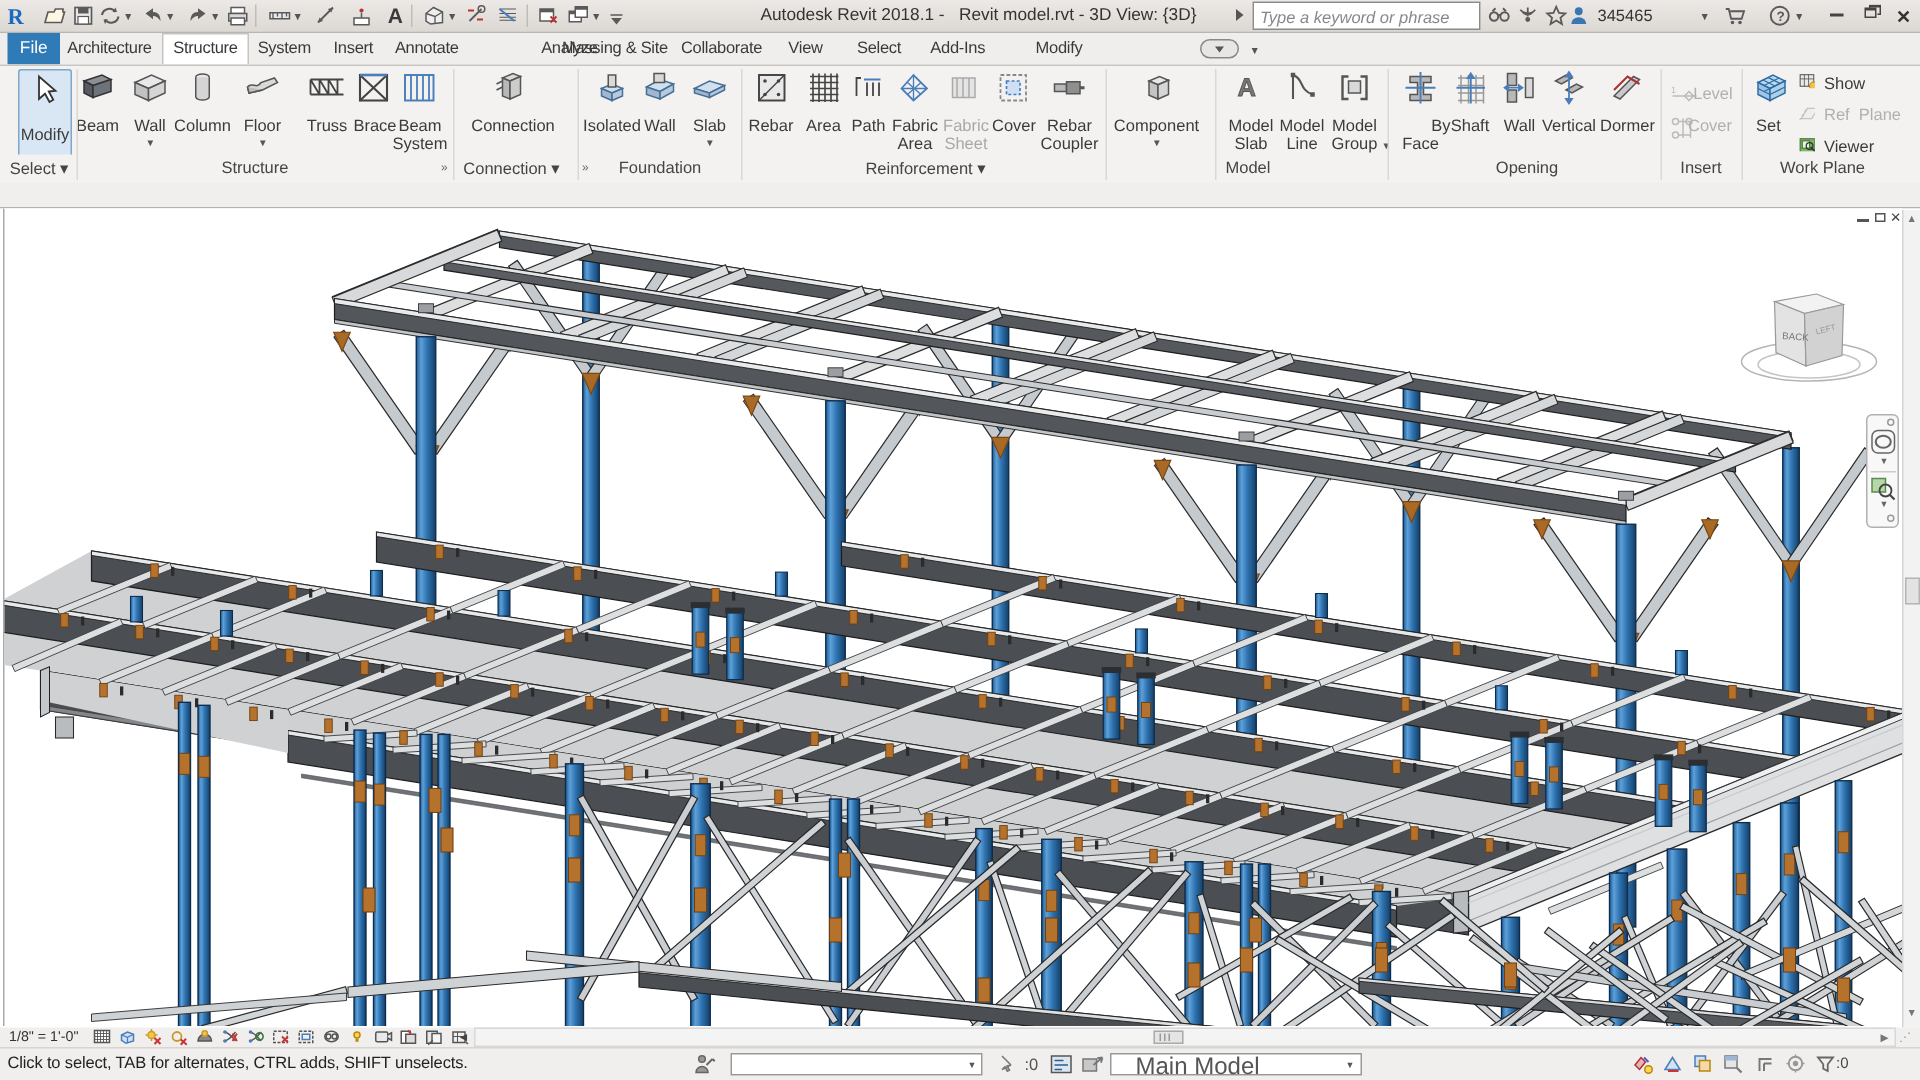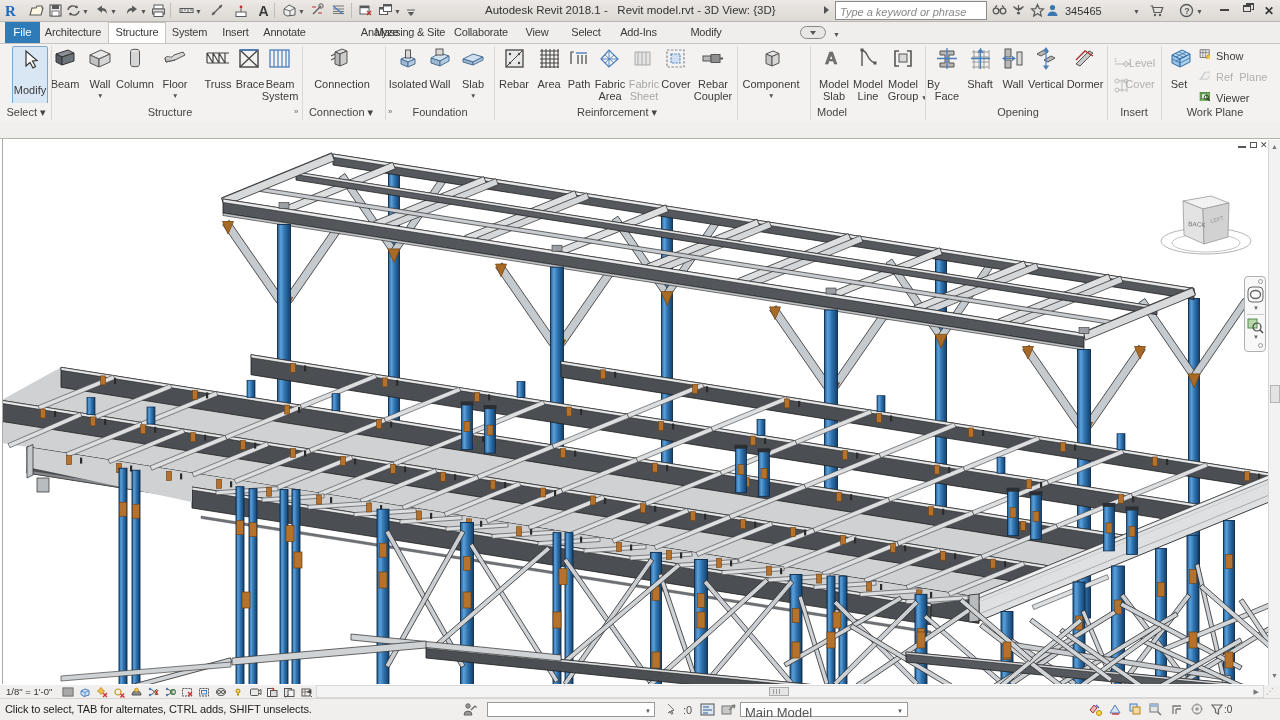--- a/index.html
+++ b/index.html
@@ -76,21 +76,21 @@
         <rect x="6.5" y="2.5" width="8" height="7" fill="#fff" stroke="#5a5a5a"></rect>
         <rect x="6.5" y="2.5" width="8" height="2" fill="#5a5a5a"></rect>
       </svg></div>
     <div style="position:absolute;left:394px;top:8px;font-size:7px;color:#555">▼</div>
     <div style="position:absolute;left:405px;top:2px;width:17px;height:17px"><svg width="17" height="17" viewBox="0 0 17 17" style="">
         <path d="M2 8 h8 M3.5 10.5 l2.5 3 2.5 -3 Z" stroke="#5a5a5a" fill="#5a5a5a"></path>
       </svg></div>
     <div class="abs" style="left:170px;top:3px;width:1px;height:15px;background:#c0bcb6"></div>
     <div class="abs" style="left:274px;top:3px;width:1px;height:15px;background:#c0bcb6"></div>
     <div class="abs" style="left:351px;top:3px;width:1px;height:15px;background:#c0bcb6"></div>
-    <div class="abs" style="left:485px;top:4px;font-size:11.5px;color:#333">Autodesk Revit 2018.1 - &nbsp; Revit model.rvt - 3D View: {3D}</div>
+    <div class="abs" style="left:507px;top:4px;font-size:11.5px;color:#333">Autodesk Revit 2018.1 - &nbsp; Revit model.rvt - 3D View: {3D}</div>
     <div class="abs" style="left:824px;top:6px;width:0;height:0;border-left:5px solid #555;border-top:4px solid transparent;border-bottom:4px solid transparent"></div>
     <div class="abs" style="left:835px;top:1px;width:152px;height:19px;background:#fff;border:1px solid #8b8b8b"><span style="font-size:11px;color:#888;font-style:italic;padding-left:4px;line-height:19px">Type a keyword or phrase</span></div>
     <div class="abs" style="left:991px;top:2px"><svg width="17" height="17" viewBox="0 0 17 17" style="">
         <circle cx="5" cy="9" r="2.8" fill="none" stroke="#5a5a5a" stroke-width="1.3"></circle>
         <circle cx="12" cy="9" r="2.8" fill="none" stroke="#5a5a5a" stroke-width="1.3"></circle>
         <path d="M7.8 8 h1.6" stroke="#5a5a5a" stroke-width="1.3"></path>
         <path d="M4 5.5 L6 3.5 M13 5.5 L11 3.5" stroke="#5a5a5a" stroke-width="1.2"></path>
       </svg></div>
     <div class="abs" style="left:1010px;top:2px"><svg width="17" height="17" viewBox="0 0 17 17" style="">
         <path d="M8.5 3 v6 M5 6 a4.5 4.5 0 0 0 7 0 M3.5 4.5 a6.5 6.5 0 0 0 10 0" fill="none" stroke="#5a5a5a" stroke-width="1.2"></path>
@@ -279,21 +279,21 @@
         <path d="M8 5 h-4 v15 h4 M16 5 h4 v15 h-4" fill="none" stroke="#555" stroke-width="1.6"></path>
         <rect x="8" y="8" width="8" height="8" fill="#d9d9d9" stroke="#555"></rect>
       </svg></div>
     <div style="position:absolute;left:881.0px;top:34px;width:44px;text-align:center;font-size:11px;color:#3b3b3b;line-height:12px;">Model</div>
     <div style="position:absolute;left:881.0px;top:46px;width:44px;text-align:center;font-size:11px;color:#3b3b3b;line-height:12px;">Group</div>
     <div class="abs" style="left:921px;top:50px;font-size:6.5px;color:#555">▼</div>
     <div style="position:absolute;left:935px;top:2px"><svg width="25" height="25" viewBox="0 0 25 25" style="">
         <path d="M5 5 h14 v4 h-5 v8 h5 v4 H5 v-4 h5 v-8 H5 Z" fill="#b8b8b8" stroke="#555"></path>
         <path d="M2 12.5 h20 M12 2 v21" stroke="#4a7ebb" stroke-width="1.3"></path>
       </svg></div>
-    <div style="position:absolute;left:927.0px;top:34px;width:40px;text-align:left;font-size:11px;color:#3b3b3b;line-height:12px;">By</div>
+    <div style="position:absolute;left:927.0px;top:34px;width:40px;text-align:right;font-size:11px;color:#3b3b3b;line-height:12px;">By</div>
     <div style="position:absolute;left:927.0px;top:46px;width:40px;text-align:center;font-size:11px;color:#3b3b3b;line-height:12px;">Face</div>
     <div style="position:absolute;left:968px;top:2px"><svg width="25" height="25" viewBox="0 0 25 25" style="">
         <path d="M4 6 h17 M4 11 h17 M4 16 h17 M4 21 h17 M6 4 v19 M11 4 v19 M16 4 v19 M21 4 v19" stroke="#999" stroke-width="1"></path>
         <path d="M12.5 3 v20 M3 12.5 h19 M12.5 3 l-2 3 h4 Z" stroke="#4a7ebb" stroke-width="1.3" fill="#4a7ebb"></path>
       </svg></div>
     <div style="position:absolute;left:960.0px;top:34px;width:40px;text-align:center;font-size:11px;color:#3b3b3b;line-height:12px;">Shaft</div>
     <div style="position:absolute;left:1001px;top:2px"><svg width="25" height="25" viewBox="0 0 25 25" style="">
         <rect x="4" y="3" width="6" height="8" fill="#b8b8b8" stroke="#555"></rect>
         <rect x="4" y="14" width="6" height="8" fill="#b8b8b8" stroke="#555"></rect>
         <path d="M2 12.5 h12 M2 12.5 l2.5 -1.8 v3.6 Z M14 12.5 l-2.5 -1.8 v3.6 Z" stroke="#4a7ebb" fill="#4a7ebb" stroke-width="1.1"></path>
@@ -955,21 +955,21 @@
       </svg></div>
     <div class="abs" style="left:683px;top:5px;font-size:11px;color:#555">:0</div>
     <div class="abs" style="left:700px;top:3px"><svg width="15" height="15" viewBox="0 0 15 15" style="">
         <rect x="1" y="2" width="13" height="11" fill="#dce6f1" stroke="#555"></rect>
         <path d="M3 5 h6 M3 8 h9 M3 11 h5" stroke="#2f5d8c" stroke-width="1"></path>
       </svg></div>
     <div class="abs" style="left:721px;top:3px"><svg width="15" height="15" viewBox="0 0 15 15" style="">
         <rect x="1" y="4" width="9" height="8" fill="#c8c8c8" stroke="#777"></rect>
         <path d="M8 8 l6 -5 M14 3 l-1 3.5 M14 3 l-3.5 0.5" stroke="#777" stroke-width="1.2"></path>
       </svg></div>
-    <div class="abs" style="left:740px;top:3px;width:168px;height:15px;background:#fff;border:1px solid #999"><span style="font-size:13px;color:#555;padding-left:4px;line-height:13px">Main Model</span><div style="position:absolute;right:4px;top:5px;font-size:6px;color:#555">▼</div></div>
+    <div class="abs" style="left:740px;top:3px;width:168px;height:15px;background:#fff;border:1px solid #999"><span style="font-size:16px;color:#555;padding-left:16px;line-height:13px">Main Model</span><div style="position:absolute;right:4px;top:5px;font-size:6px;color:#555">▼</div></div>
     <div class="abs" style="left:1088px;top:3px"><svg width="15" height="15" viewBox="0 0 15 15" style="">
         <path d="M2 8 l4 -5 3 3 -4 5 Z" fill="#e8b3b3" stroke="#a33"></path>
         <path d="M8 3 l3 3" stroke="#55c" stroke-width="1.3"></path>
         <circle cx="11" cy="11" r="2.5" fill="#ffd84d" stroke="#b8860b"></circle>
       </svg></div>
     <div class="abs" style="left:1108px;top:3px"><svg width="15" height="15" viewBox="0 0 15 15" style="">
         <path d="M2 11 L7 3 L12 11 Z" fill="#d5e3f0" stroke="#4a7ebb"></path>
         <path d="M4 12 h7" stroke="#c33" stroke-width="1.4"></path>
       </svg></div>
     <div class="abs" style="left:1128px;top:3px"><svg width="15" height="15" viewBox="0 0 15 15" style="">

